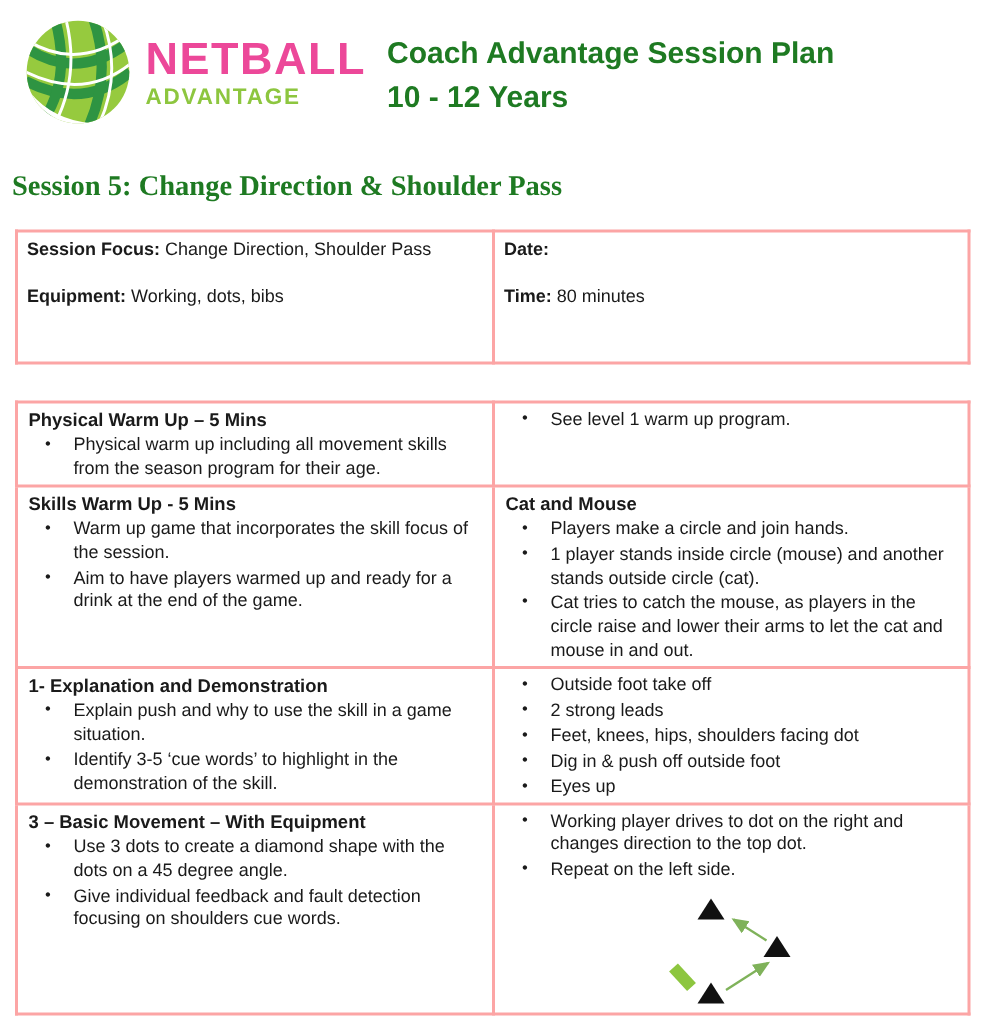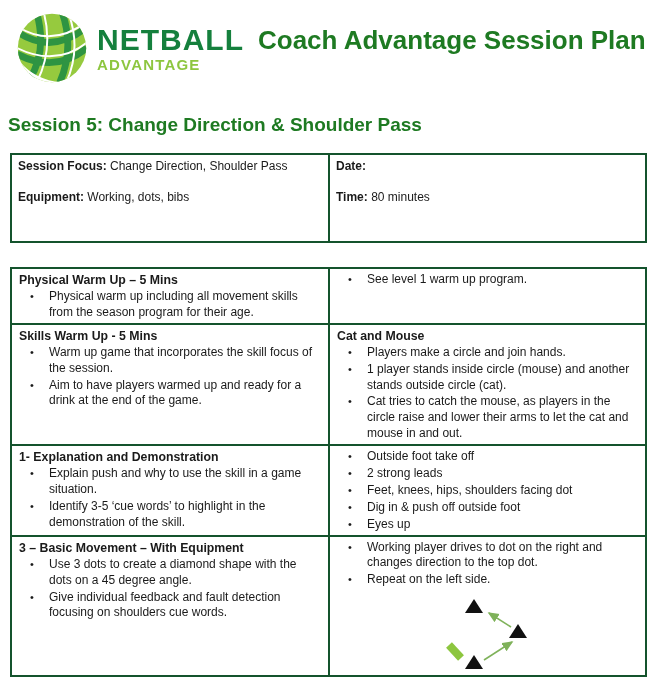--- a/index.html
+++ b/index.html
@@ -6,31 +6,31 @@
   .page{
     width:656px;height:687px;overflow:hidden;position:relative;
     background:#fff;color:#1a1a1a;
     font-family:"Liberation Sans",sans-serif;
   }
   
   .hdr{display:flex;align-items:flex-start;padding:10px 0 0 14px;height:96px;box-sizing:border-box;}
   .logo{display:flex;align-items:center;}
   .logo svg{width:76px;height:76px;display:block;}
   .logo-text{margin-left:7px;line-height:1;}
-  .logo-line1{font-weight:bold;font-size:30px;letter-spacing:1px;color:#15803d;}
+  .logo-line1{font-weight:bold;font-size:30px;letter-spacing:1px;color:#ec4899;}
   .logo-line2{font-weight:bold;font-size:15px;letter-spacing:1.2px;color:#8dc63f;margin-top:2px;}
   .hdr-title{margin-left:14px;padding-top:12px;}
-  .hdr-title div{font-weight:bold;font-size:26px;color:#1e7a22;line-height:1.45;}
+  .hdr-title div{font-weight:bold;font-size:20px;color:#1e7a22;line-height:1.45;}
   
   .session-title{
-    margin:18px 0 0 8px;font-weight:bold;font-size:19px;color:#1e7a22;line-height:1.2;
+    margin:18px 0 0 8px;font-weight:bold;font-size:19px;color:#1e7a22;line-height:1.2;font-family:Liberation Serif, serif;
   }
   
   table{border-collapse:collapse;table-layout:fixed;width:635px;margin-left:10px;}
-  td{border:2px solid #14532d;vertical-align:top;padding:2px 4px;font-size:12px;line-height:1.32;}
+  td{border:2px solid #fca5a5;vertical-align:top;padding:2px 4px;font-size:12px;line-height:1.32;}
   .info-table{margin-top:16px;}
   .info-table td{height:78px;padding:4px 6px;}
   .info-line{margin-top:0;}
   .info-line + .info-line{margin-top:15px;}
   .lbl{font-weight:bold;}
   .plan-table{margin-top:24px;}
   .band{
     text-align:center;font-weight:bold;font-size:12.5px;padding:1px 2px;height:14px;
   }
   .act-title{font-weight:bold;font-size:12.3px;padding:1px 2px 0 3px;}
@@ -68,20 +68,21 @@
         </g>
         <path clip-path="url(#ballclip)" d="M8 68 Q 28 92 62 95 L 58 101 Q 20 98 4 74 Z" fill="#ffffff"></path>
       </svg>
       <div class="logo-text">
         <div class="logo-line1">NETBALL</div>
         <div class="logo-line2">ADVANTAGE</div>
       </div>
     </div>
     <div class="hdr-title">
       <div>Coach Advantage Session Plan</div>
+      <div>10 - 12 Years</div>
     </div>
   </div>
 
   <div class="session-title">Session 5: Change Direction &amp; Shoulder Pass</div>
 
   <table class="info-table">
     <colgroup>
         <col style="width:318px">
         <col style="width:317px">
       </colgroup>

